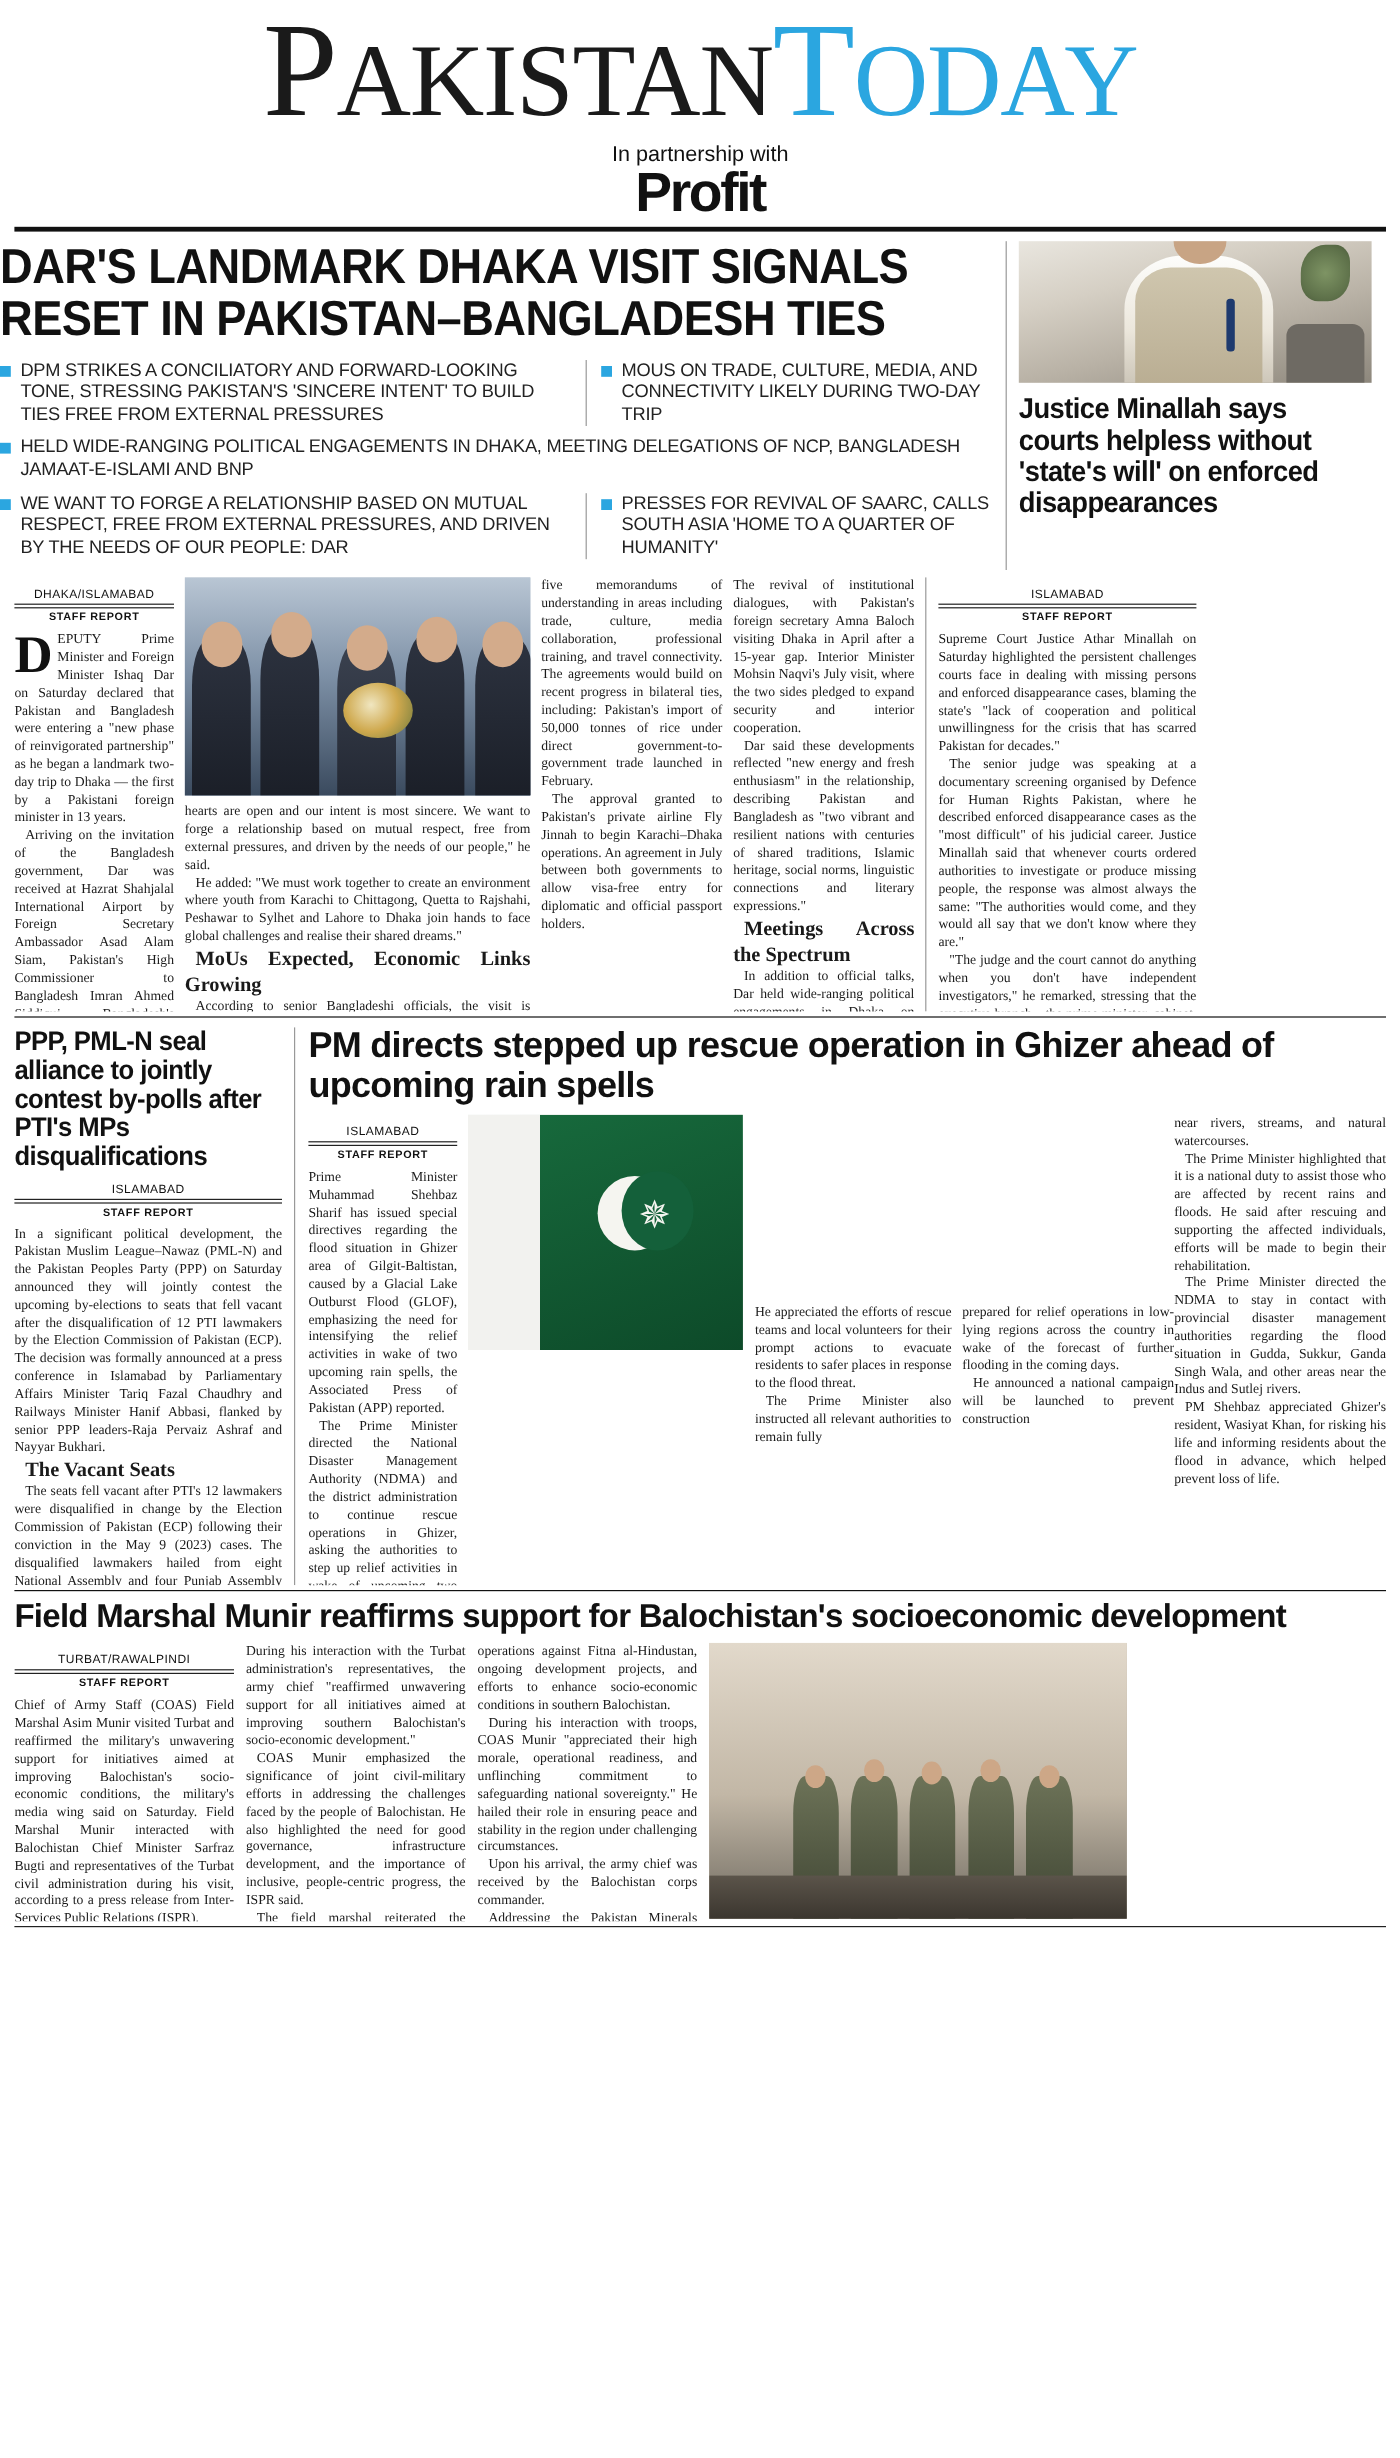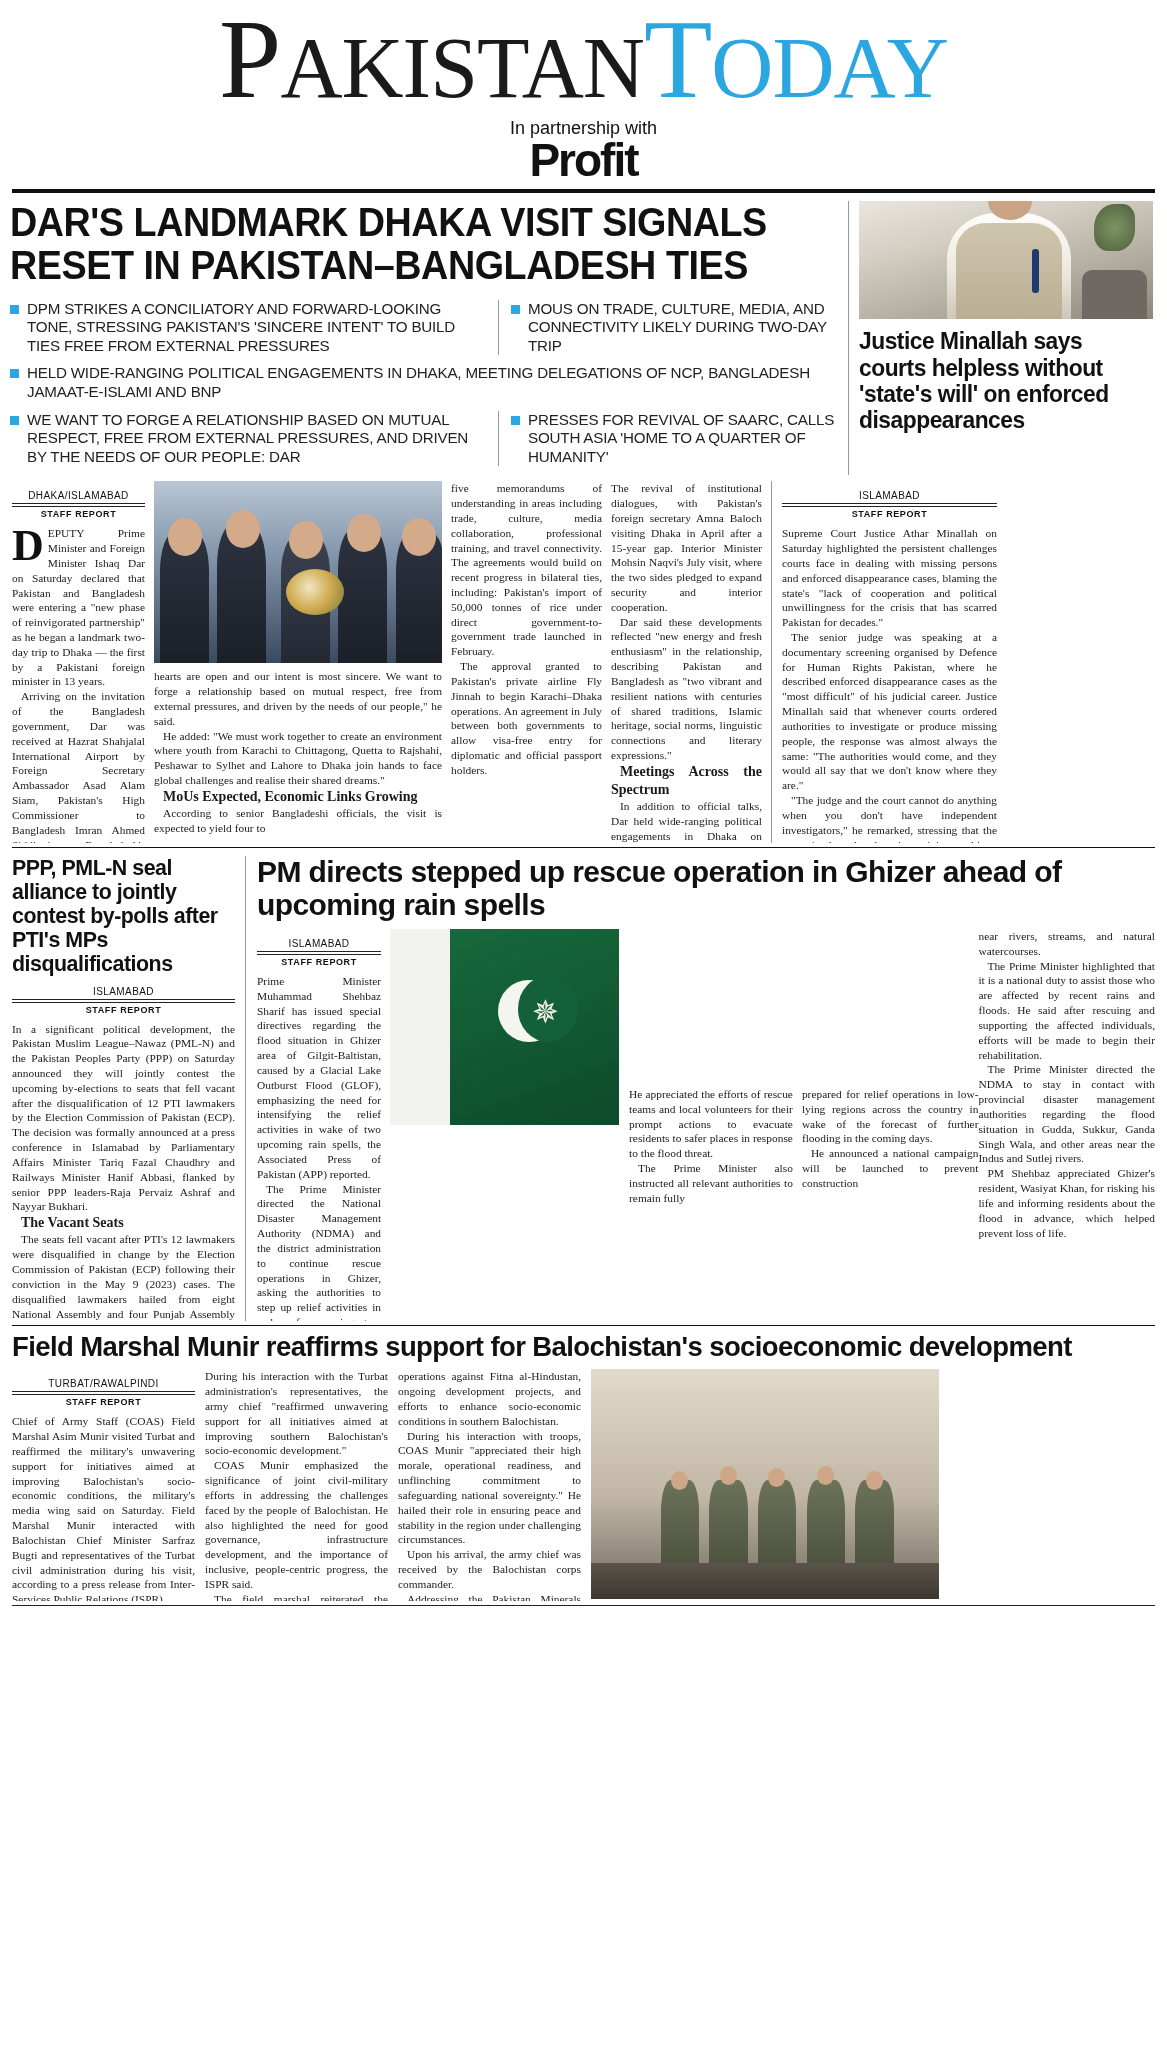--- a/index.html
+++ b/index.html
@@ -91,21 +91,21 @@
     margin: 6px 12px 0 12px;
   }
   .rule-thin {
     border-top: 1px solid #111;
     margin: 4px 12px 0 12px;
   }
 
   
   .lead-wrap {
     display: flex;
-    padding: 0 10px;
+    padding: 0 0;
     box-sizing: border-box;
     margin-top: 8px;
   }
   .lead-main { width: 838px; padding-right: 10px; box-sizing: border-box; }
   .lead-side {
     width: 305px;
     border-left: 1.5px solid #999;
     padding-left: 10px;
     box-sizing: border-box;
   }
@@ -251,21 +251,21 @@
     line-height: 1.30;
     text-align: justify;
     color: #1a1a1a;
     hyphens: auto;
   }
   .body-text p { margin: 0 0 0 0; text-indent: 9px; }
   .body-text p.first { text-indent: 0; }
   .sub-h {
     font-weight: bold;
     font-family: "Liberation Serif", serif;
-    font-size: 14px;
+    font-size: 17px;
   }
 
   .dropcap::first-letter {
     float: left;
     font-family: "Liberation Serif", serif;
     font-weight: bold;
     font-size: 44px;
     line-height: 0.82;
     padding: 2px 4px 0 0;
     color: #111;

